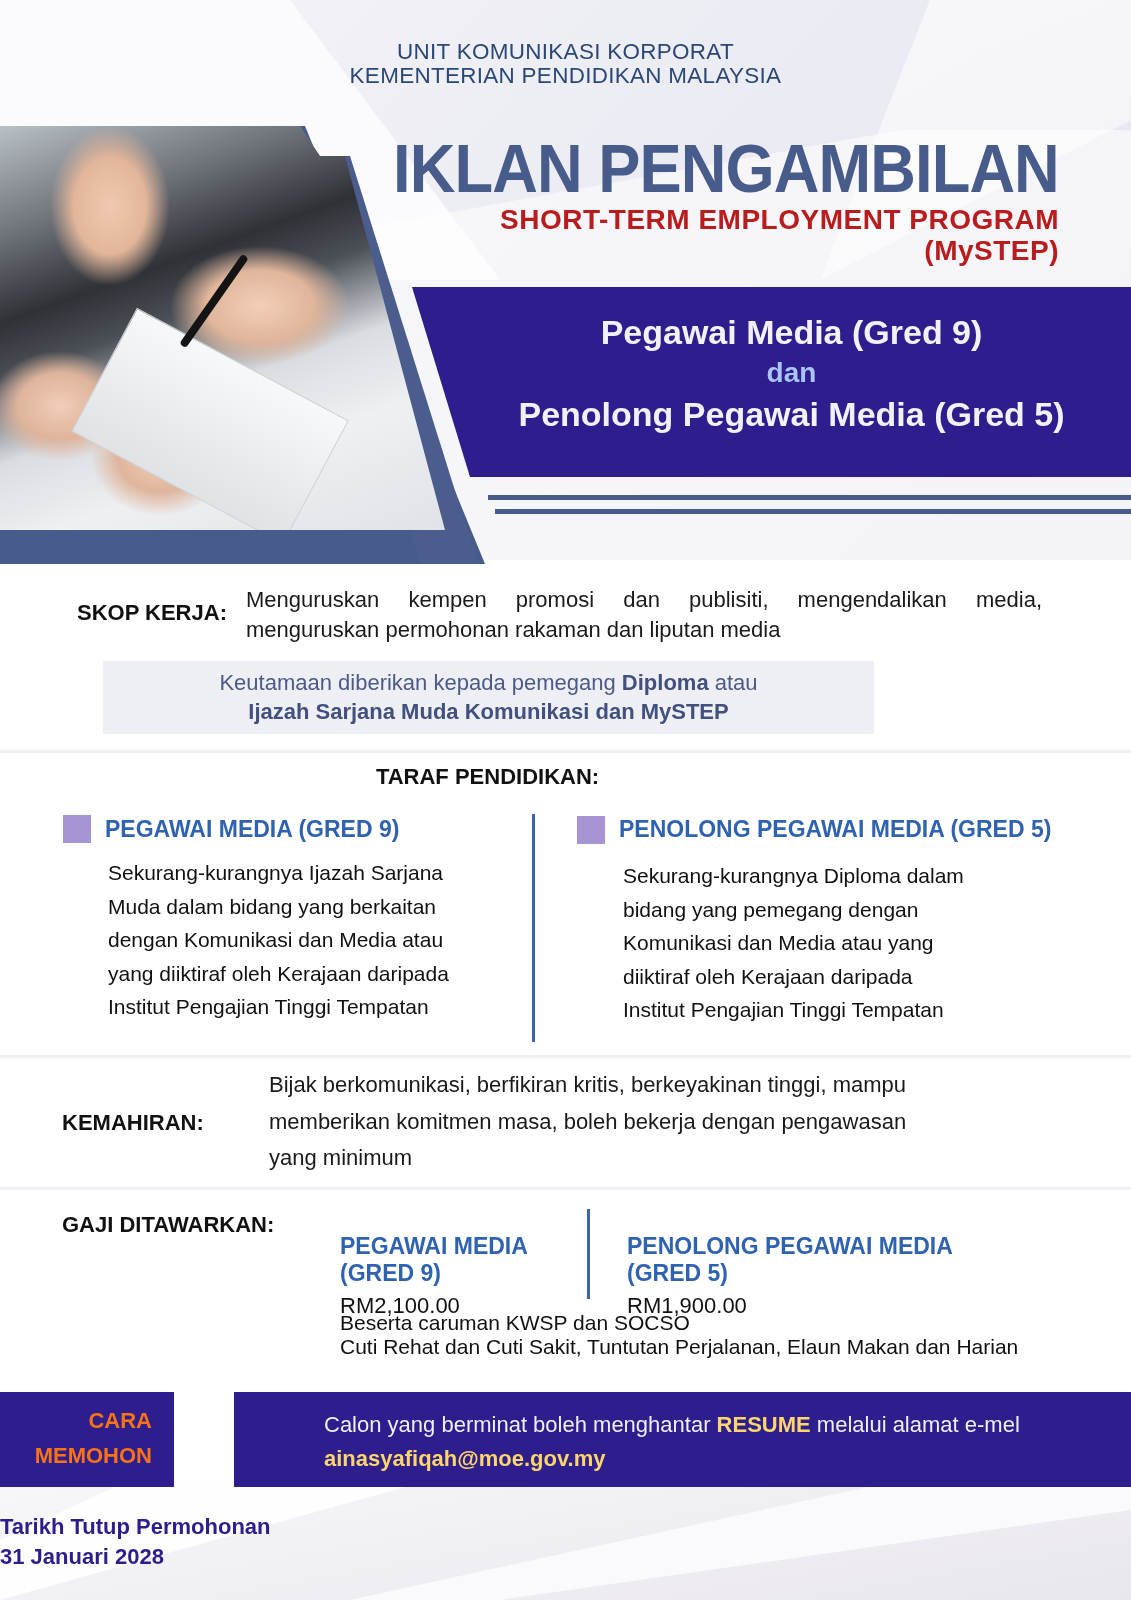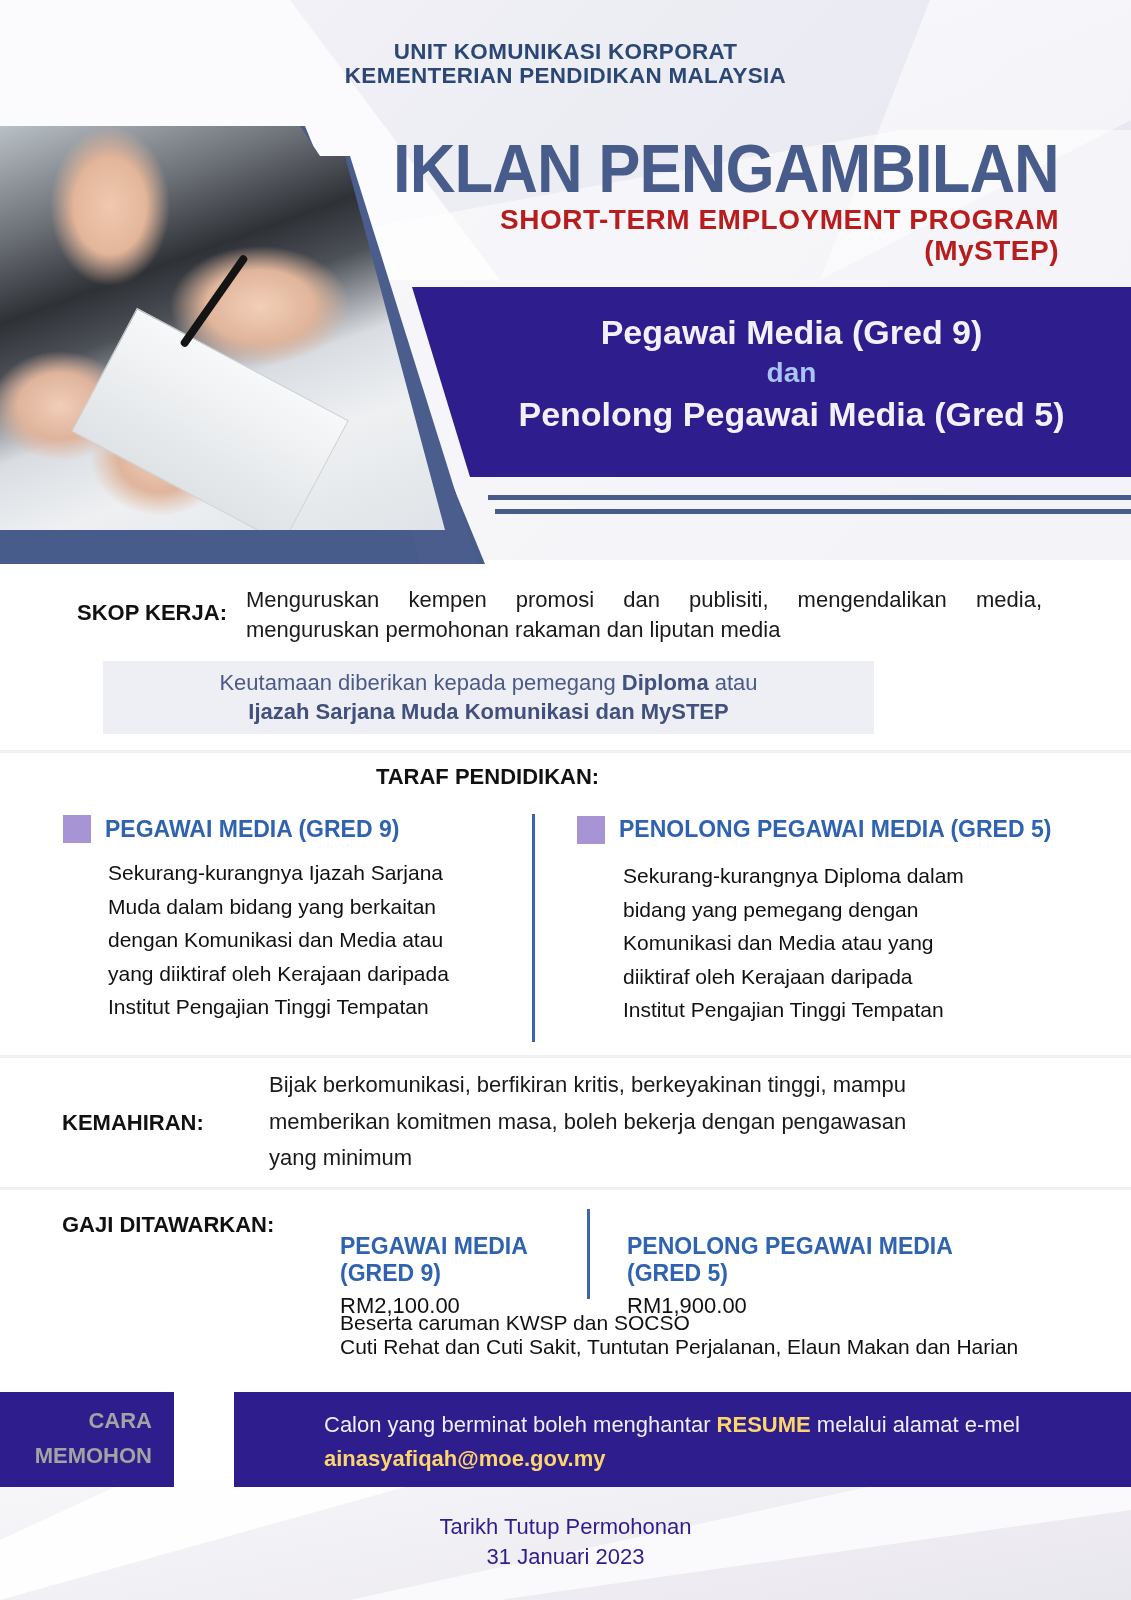--- a/index.html
+++ b/index.html
@@ -47,21 +47,21 @@
   .bg-bottom .facet2 {
     position: absolute; inset: 0;
     background: #fdfdfe;
     clip-path: polygon(900px 0, 1131px 0, 1131px 30px, 500px 120px, 350px 120px);
     opacity: 0.8;
   }
 
   
   .org {
     position: absolute; left: 0; width: 1131px; top: 40px;
-    text-align: center; color: #2a4775; font-weight: 700;
+    text-align: center; color: #2a4775; font-weight: 400;
     font-size: 22px; line-height: 24px; letter-spacing: 0.3px;
   }
   .org div { transform: scaleX(1.02); }
 
   
   .frame-back {
     position: absolute; left: 0; top: 126px; width: 490px; height: 438px;
     background: #485c8b;
     clip-path: polygon(0 0, 305px 0, 485px 438px, 0 438px);
   }
@@ -176,34 +176,34 @@
   }
   .sal-col .amount { font-size: 22px; color: #111; margin-top: 6px; }
   .benefits {
     position: absolute; left: 340px; top: 1311px;
     font-size: 21px; line-height: 24px; color: #111; white-space: nowrap;
   }
 
   
   .apply-label {
     position: absolute; left: 0; top: 1392px; width: 174px; height: 95px;
-    background: #2e1d8c; color: #a3a3a3; font-weight: 700;
+    background: #2e1d8c; color: #f97316; font-weight: 700;
     font-size: 22px; line-height: 35px; text-align: right; padding: 11px 22px 0 0;
   }
   .apply-box {
     position: absolute; left: 191px; top: 1392px; width: 940px; height: 95px;
     background: #2e1d8c; color: #f0eefa; padding: 16px 0 0 90px;
     font-size: 22px; line-height: 34px; margin-left: 43px;
   }
   .apply-box .hl { color: #fcd56b; font-weight: 700; }
 
   
   .deadline {
-    position: absolute; left: 0; width: 1131px; top: 1512px; text-align: center;
-    color: #2e1d8c; font-weight: 400; font-size: 22px; line-height: 30px;
+    position: absolute; left: 0; width: 1131px; top: 1512px; text-align: left;
+    color: #2e1d8c; font-weight: 700; font-size: 22px; line-height: 30px;
   }
 </style>
 </head>
 <body>
 
 <div class="bg-top">
   <div class="facet1"></div>
   <div class="facet2"></div>
   <div class="facet3"></div>
 </div>
@@ -314,14 +314,14 @@
 </div>
 <div class="apply-box">
   <div>
     <span>Calon yang berminat boleh menghantar </span><span class="hl">RESUME</span><span> melalui alamat e-mel</span>
   </div>
   <div><span class="hl">ainasyafiqah@moe.gov.my</span></div>
 </div>
 
 <div class="deadline">
   <div>Tarikh Tutup Permohonan</div>
-  <div>31 Januari 2023</div>
+  <div>31 Januari 2028</div>
 </div>
 
 </body></html>

